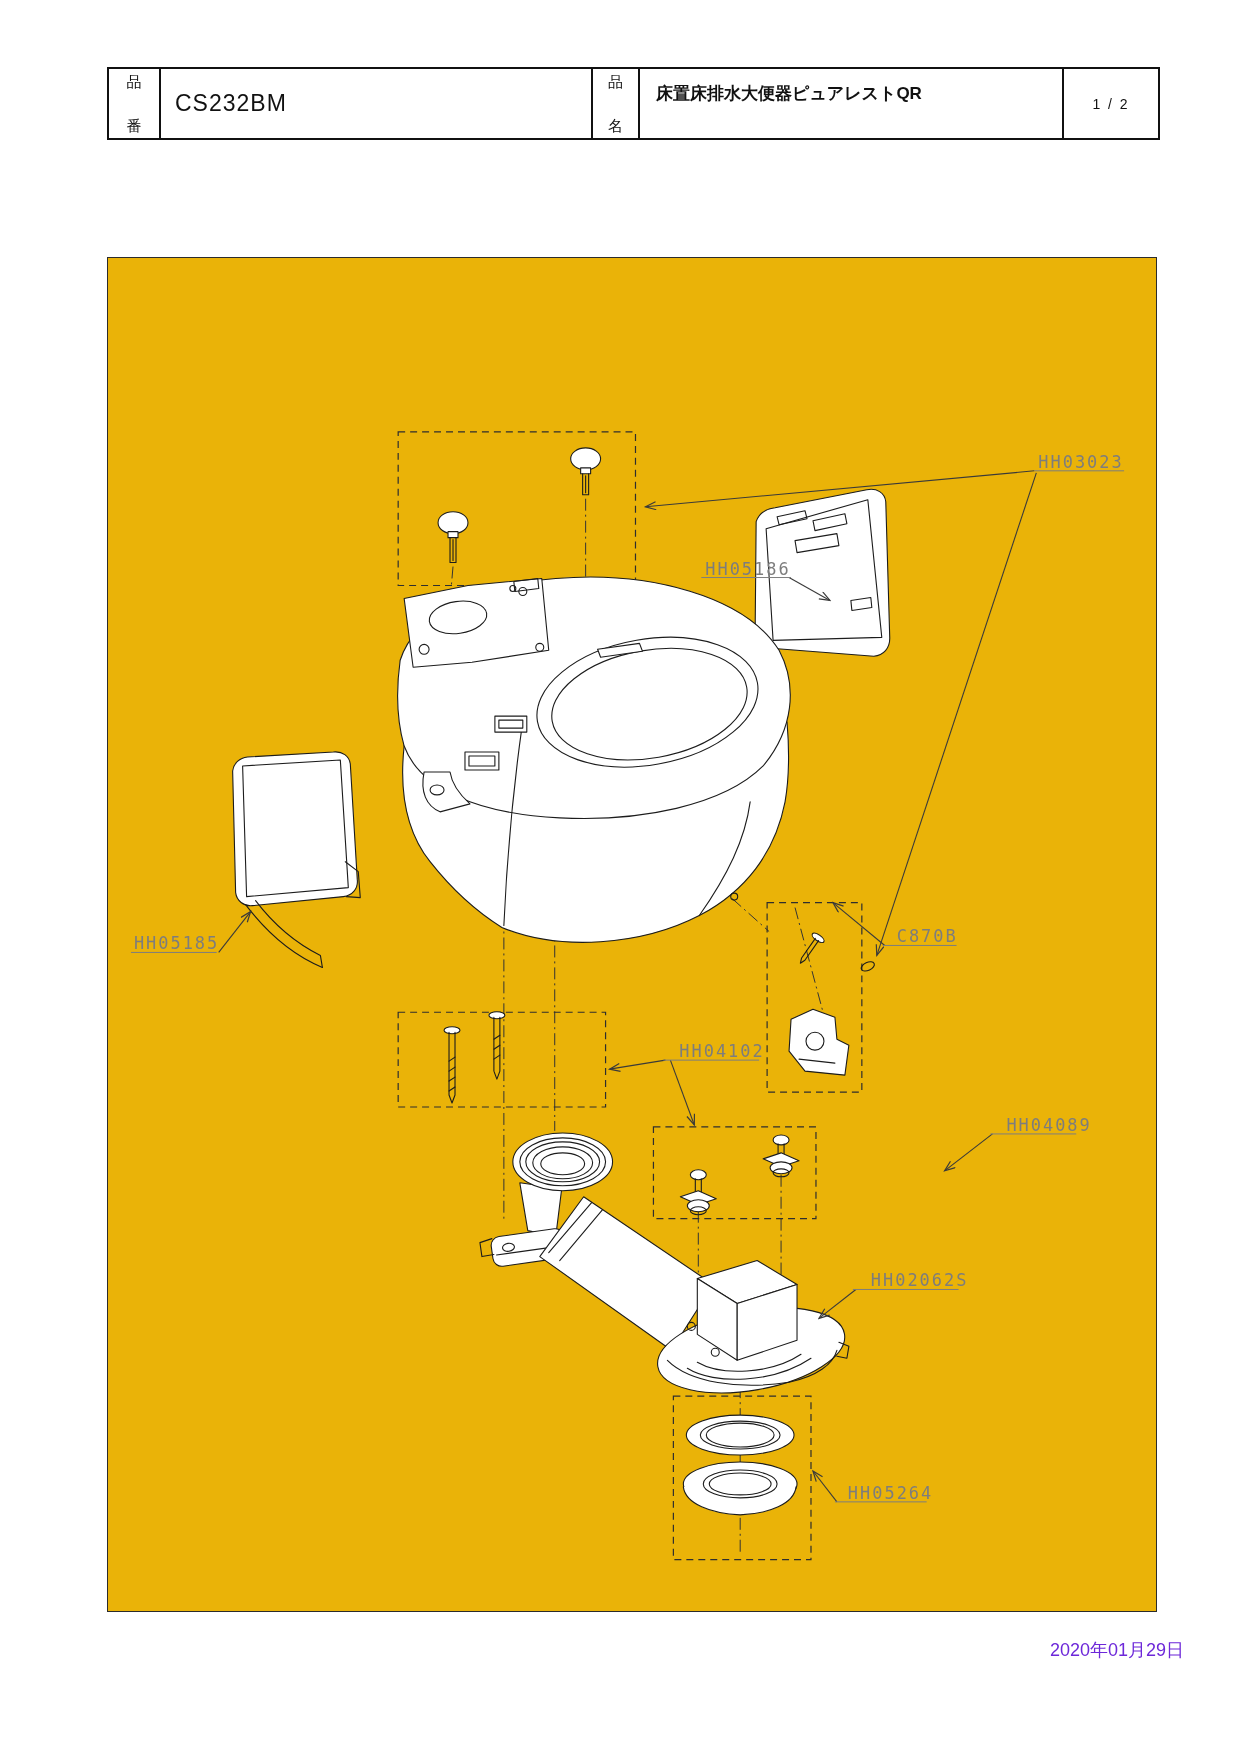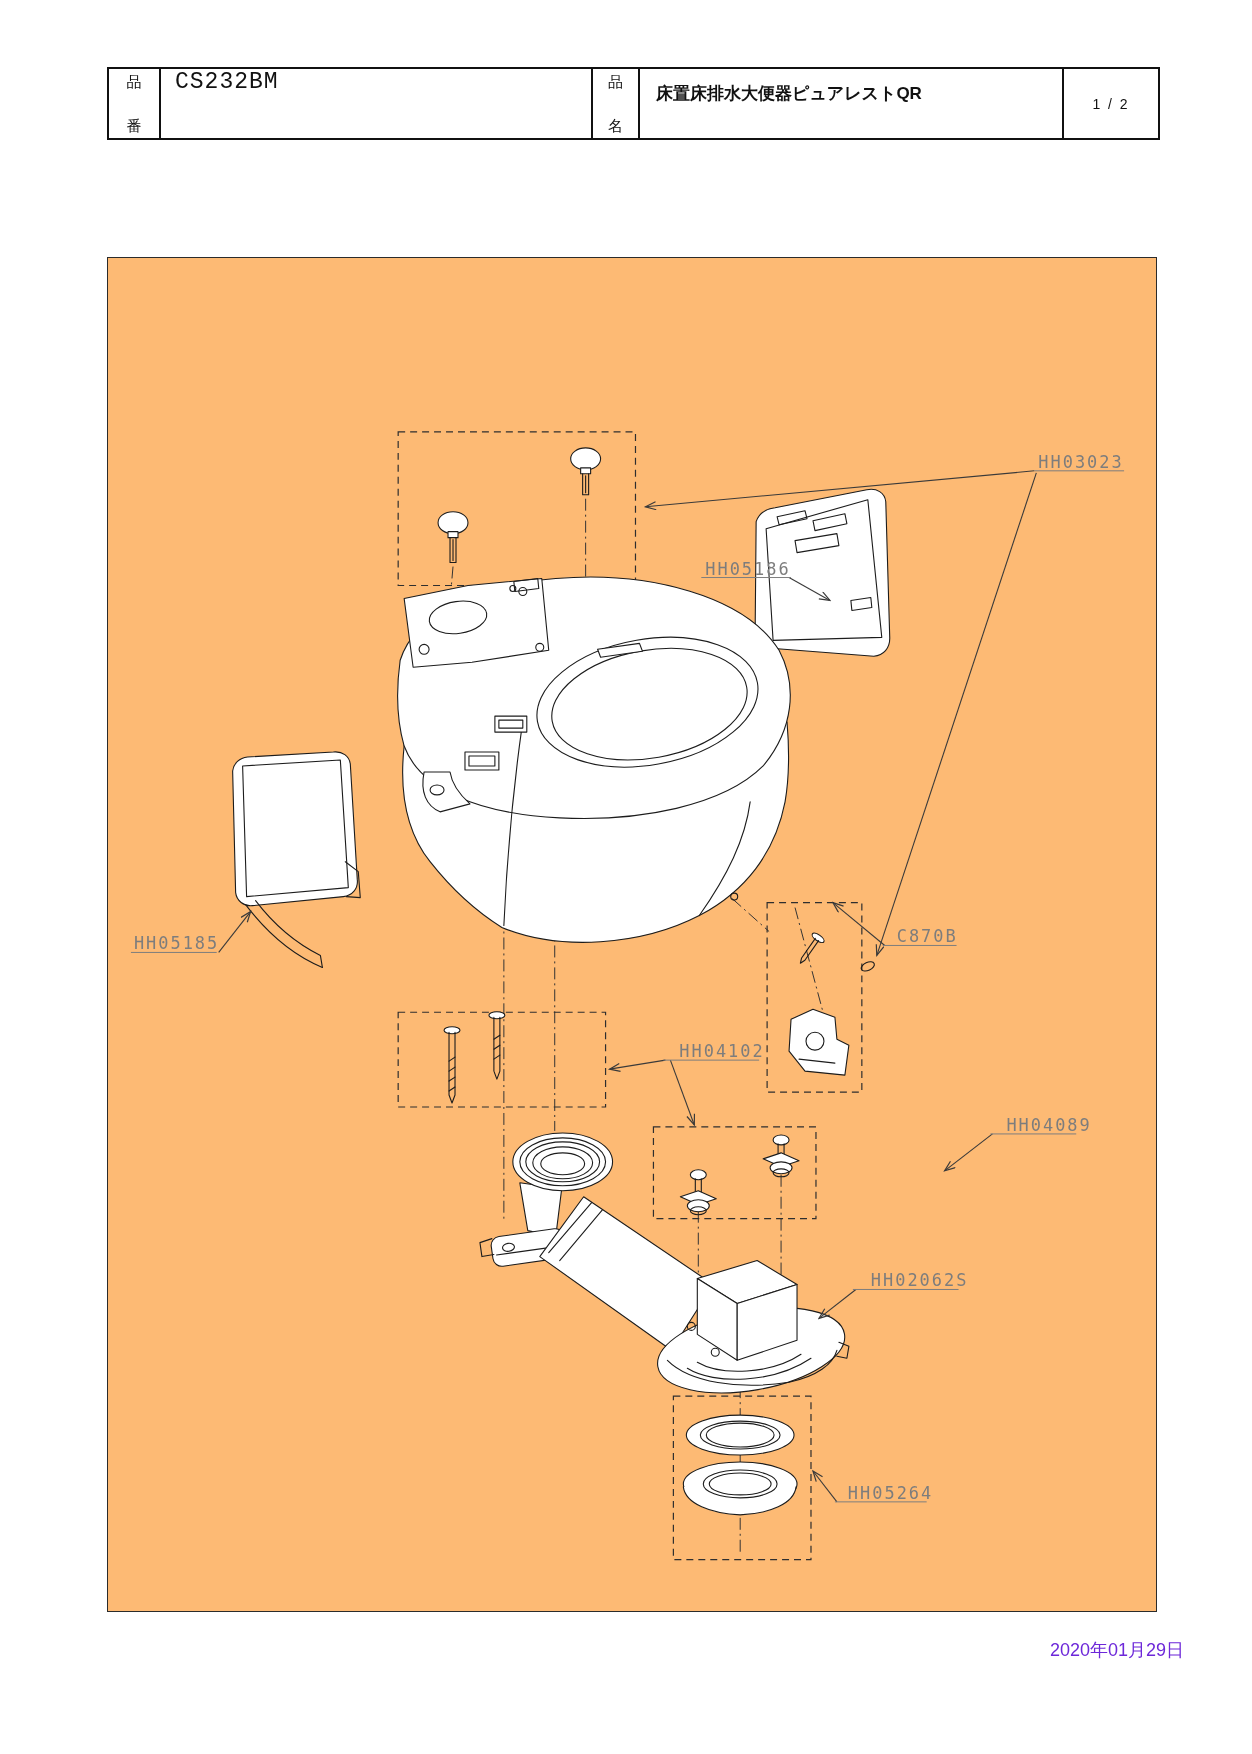--- a/index.html
+++ b/index.html
@@ -3,28 +3,28 @@
 <meta charset="utf-8">
 <style>
   html,body{margin:0;padding:0;background:#ffffff;}
   body{width:1252px;height:1754px;position:relative;font-family:"Liberation Sans","DejaVu Sans",sans-serif;color:#111;}
   .page{position:absolute;inset:0;background:#fff;}
   
   .parts-table{position:absolute;left:107px;top:67px;width:1053px;height:73px;border:2px solid #111;box-sizing:border-box;display:flex;background:#fff;}
   .pt-cell{box-sizing:border-box;border-right:2px solid #111;display:flex;}
   .pt-cell:last-child{border-right:none;}
   .pt-vlabel{width:52px;flex-direction:column;justify-content:space-between;align-items:center;padding:5px 0;font-size:15px;line-height:15px;}
-  .pt-partno{width:432px;padding-left:14px;font-family:Liberation Mono, monospace;font-size:23px;letter-spacing:1px;}
+  .pt-partno{width:432px;align-items:center;padding-left:14px;font-family:Liberation Sans, sans-serif;font-size:23px;letter-spacing:1px;}
   .pt-vlabel2{width:47px;}
   .pt-name{width:424px;align-items:flex-start;padding:13px 0 0 16px;font-size:17px;font-weight:600;}
   .pt-page{flex:1;align-items:center;justify-content:center;font-size:14px;letter-spacing:2px;}
   
   .notes{position:absolute;left:104px;top:176px;font-size:16.5px;font-weight:600;line-height:23px;white-space:nowrap;}
   
-  .diagram-frame{position:absolute;left:107px;top:257px;width:1050px;height:1355px;border:1.5px solid #2b2b2b;box-sizing:border-box;background:#fdba74;}
+  .diagram-frame{position:absolute;left:107px;top:257px;width:1050px;height:1355px;border:1.5px solid #2b2b2b;box-sizing:border-box;background:#eab308;}
   .diagram-frame svg{display:block;width:1047px;height:1352px;}
   
   .footer-date{position:absolute;left:1050px;top:1638px;font-size:18px;color:#6d28d9;white-space:nowrap;}
   text.plabel{font-family:"DejaVu Sans Mono","Liberation Mono",monospace;font-size:17px;letter-spacing:2px;fill:#7d7d7d;}
 </style>
 </head>
 <body>
 
 <div class="page">
 

